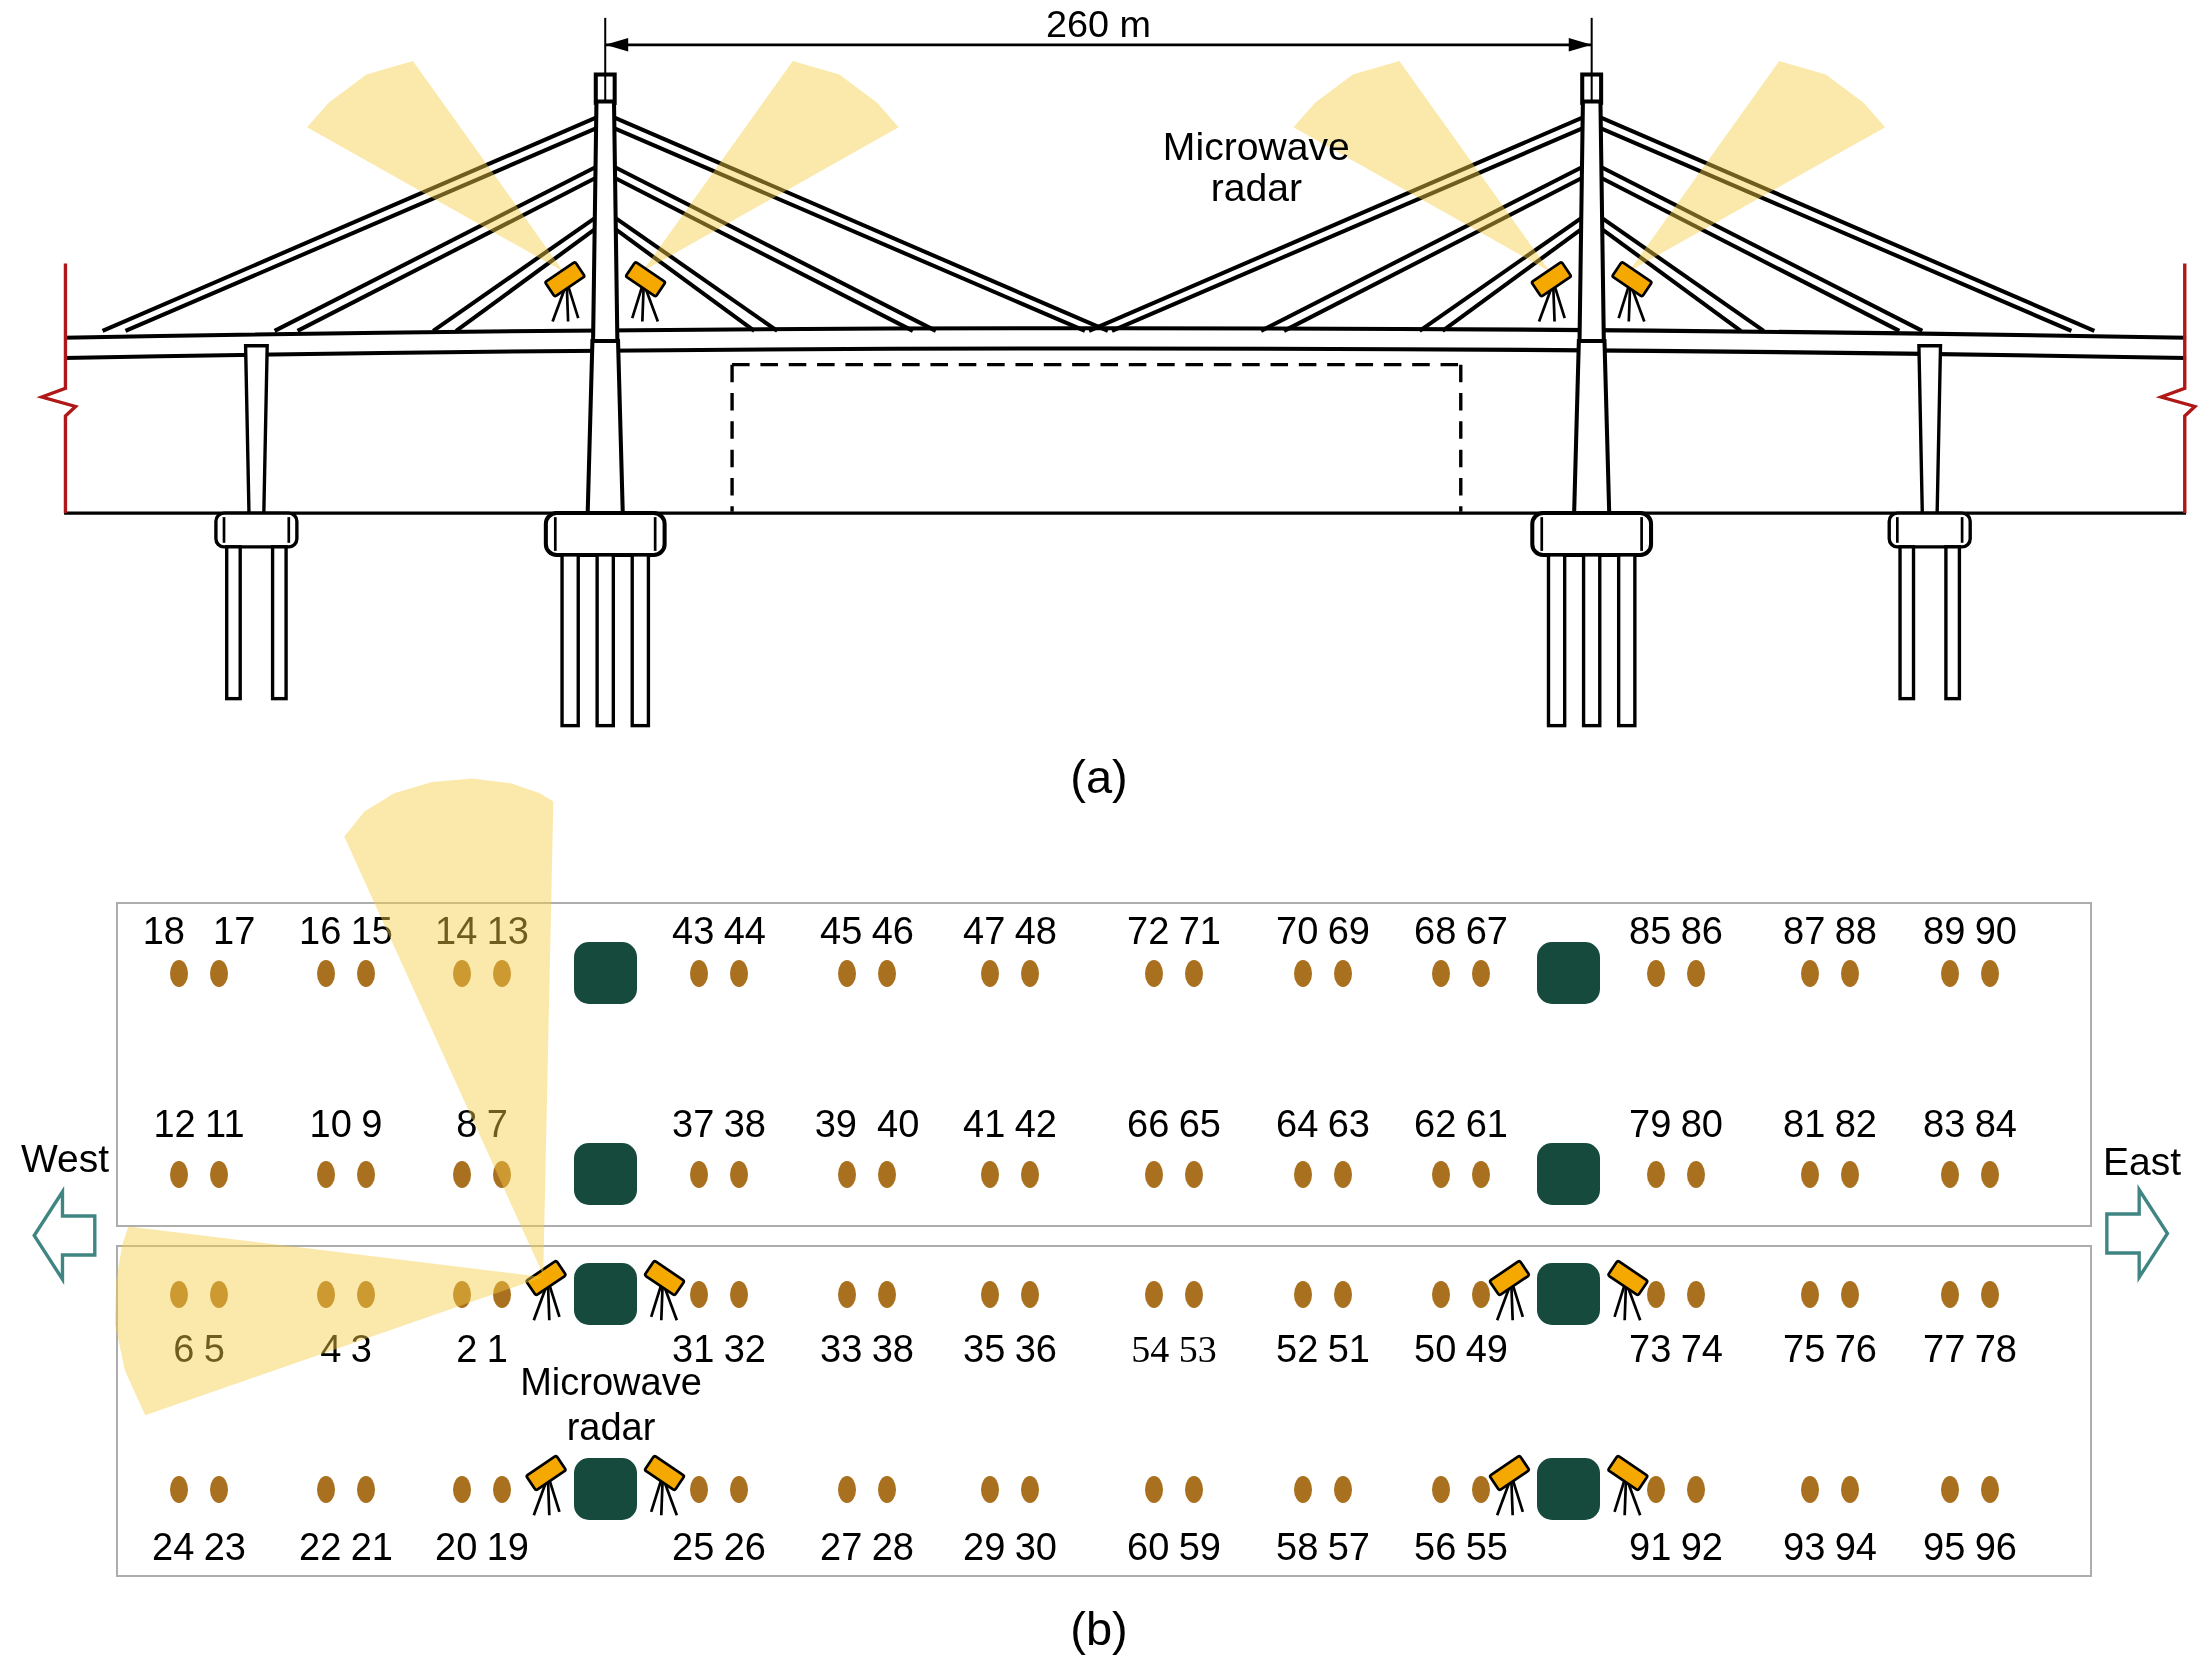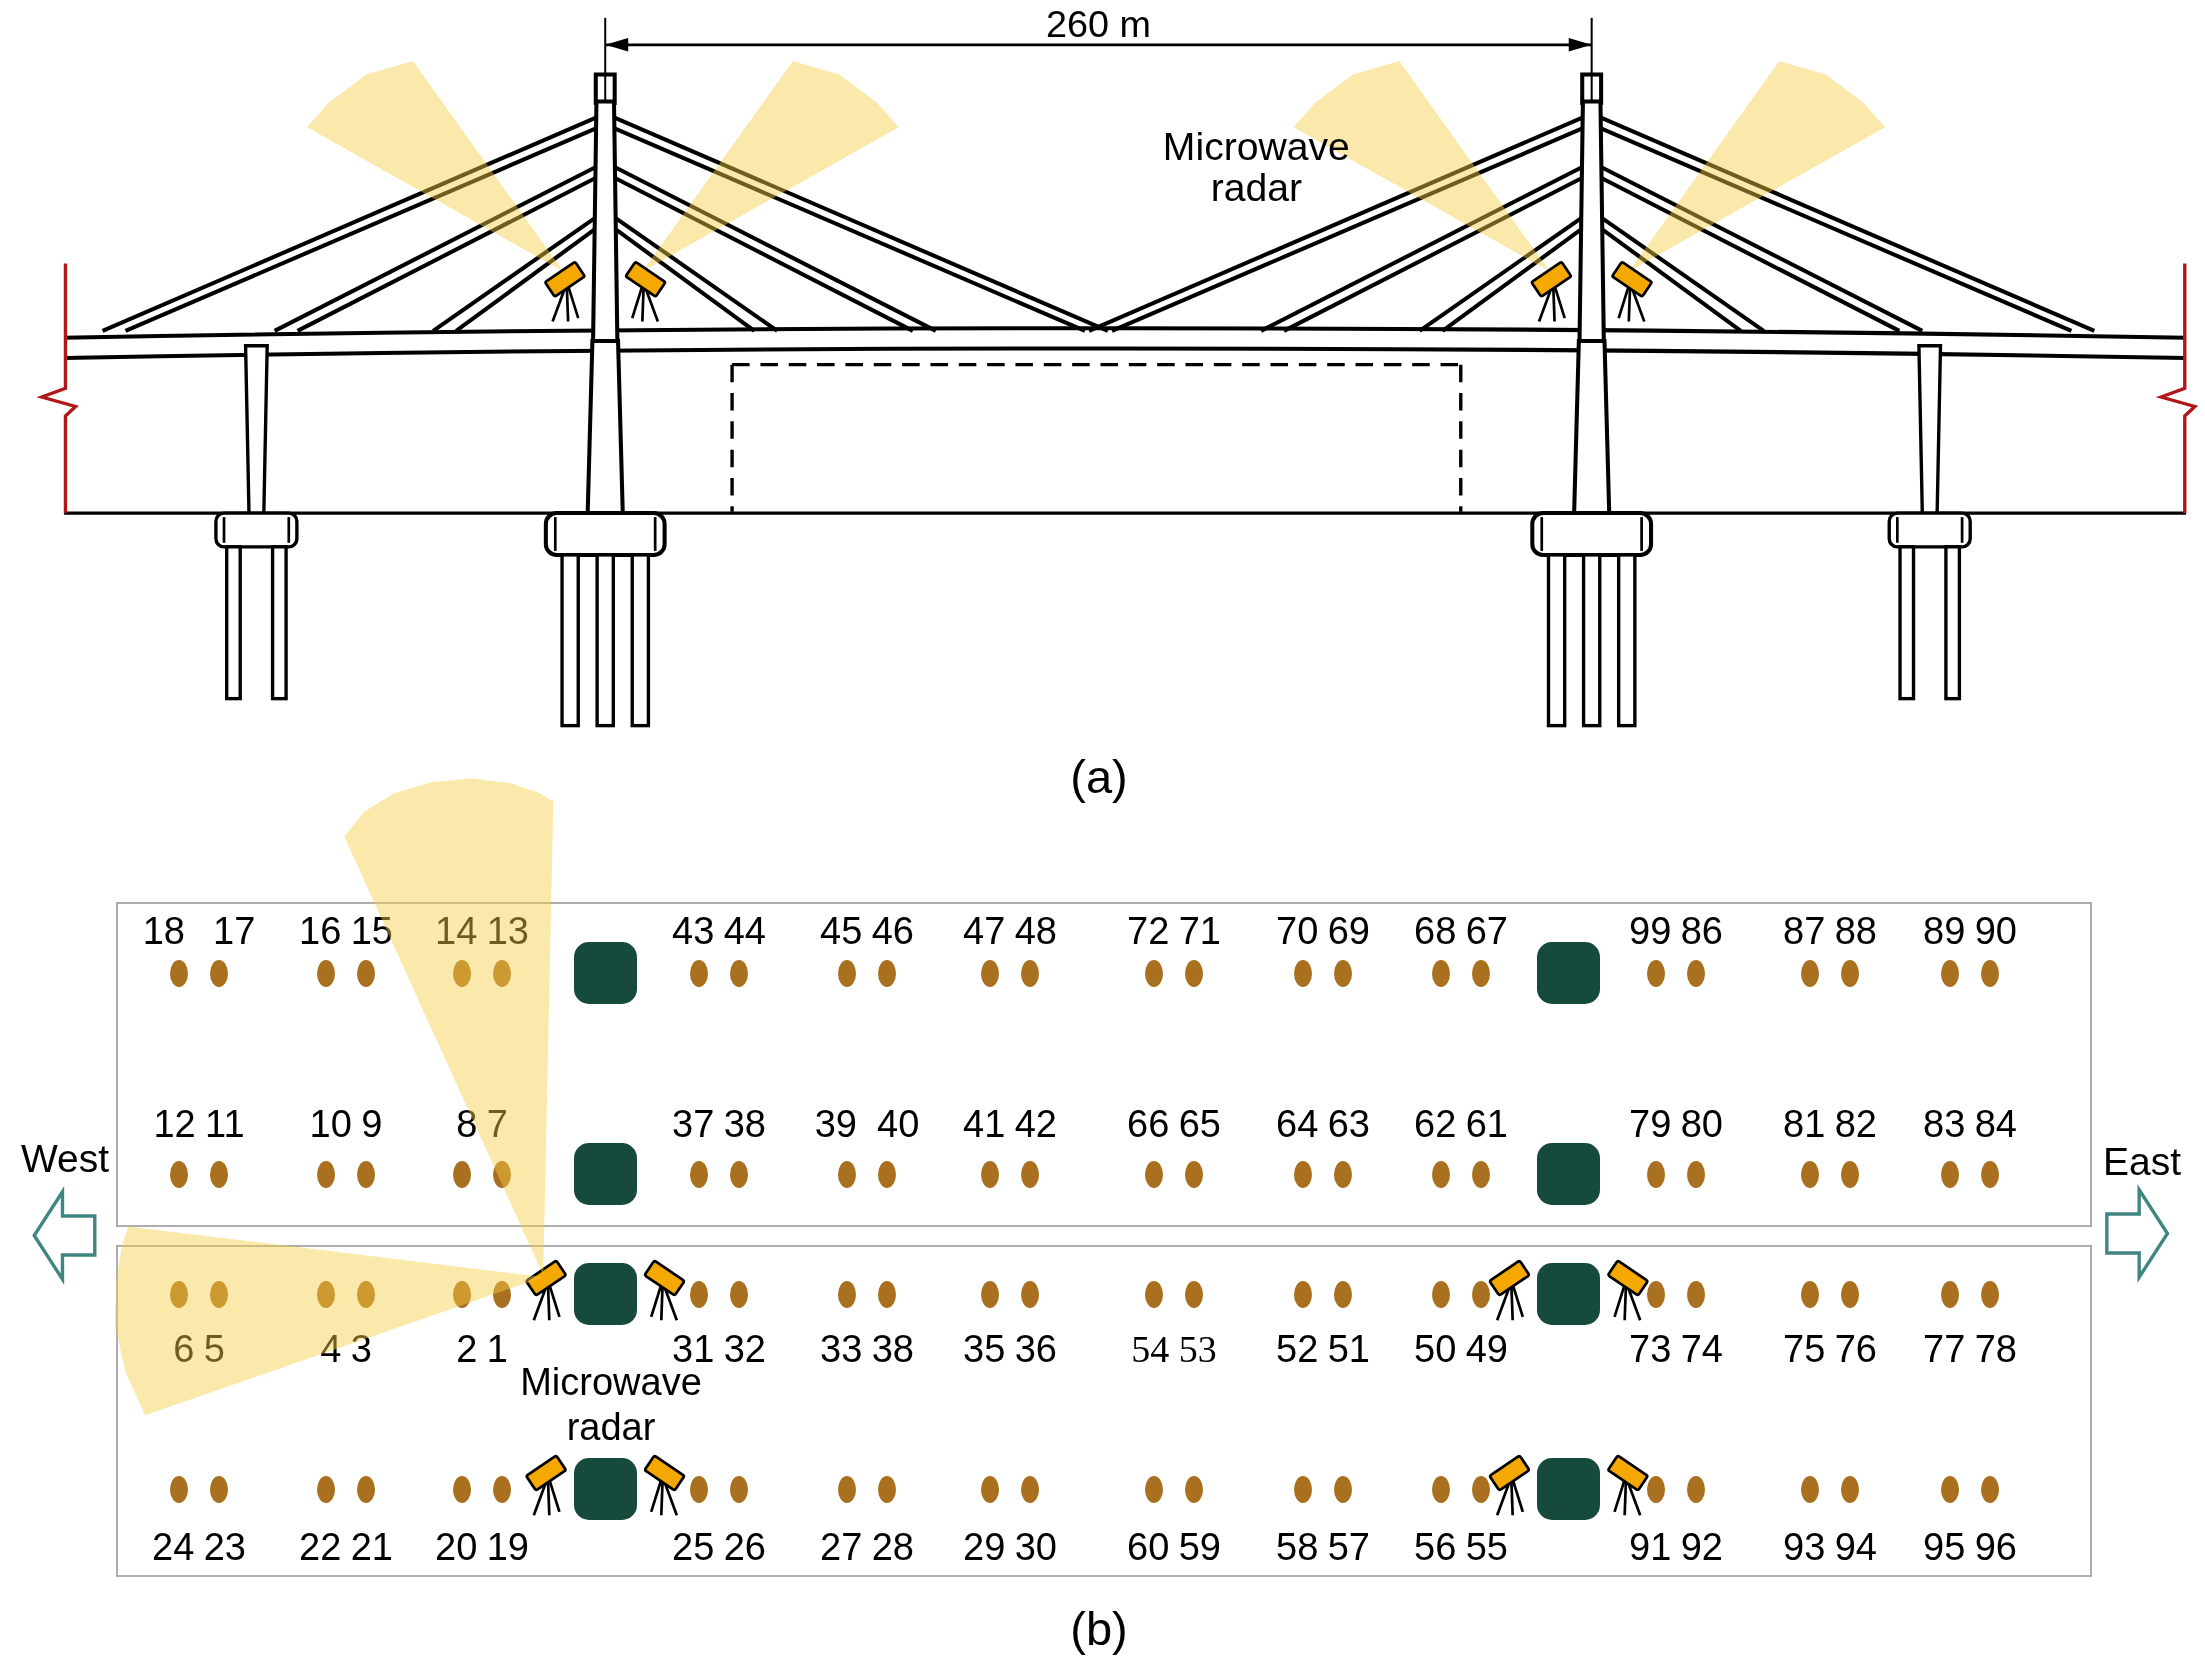--- a/index.html
+++ b/index.html
@@ -249,21 +249,21 @@
       </div>
       <div class="pair-nums" style="left: 1461px; top: 911px;">
         <span class="snum">68</span>
         <span class="snum">67</span>
       </div>
       <div class="pair-dots" style="left: 1461px; top: 960px;">
         <span class="dot"></span>
         <span class="dot"></span>
       </div>
       <div class="pair-nums" style="left: 1676px; top: 911px;">
-        <span class="snum">99</span>
+        <span class="snum">85</span>
         <span class="snum">86</span>
       </div>
       <div class="pair-dots" style="left: 1676px; top: 960px;">
         <span class="dot"></span>
         <span class="dot"></span>
       </div>
       <div class="pair-nums" style="left: 1830px; top: 911px;">
         <span class="snum">87</span>
         <span class="snum">88</span>
       </div>

